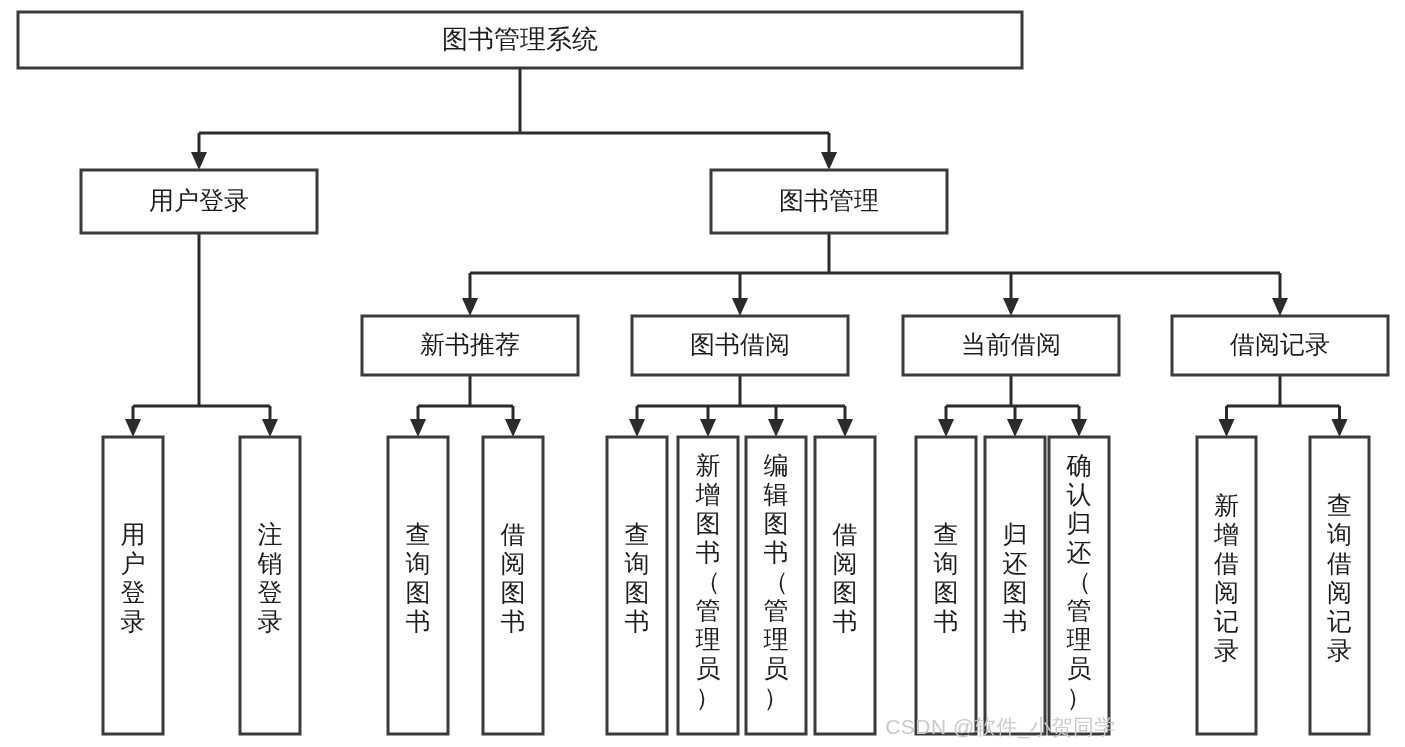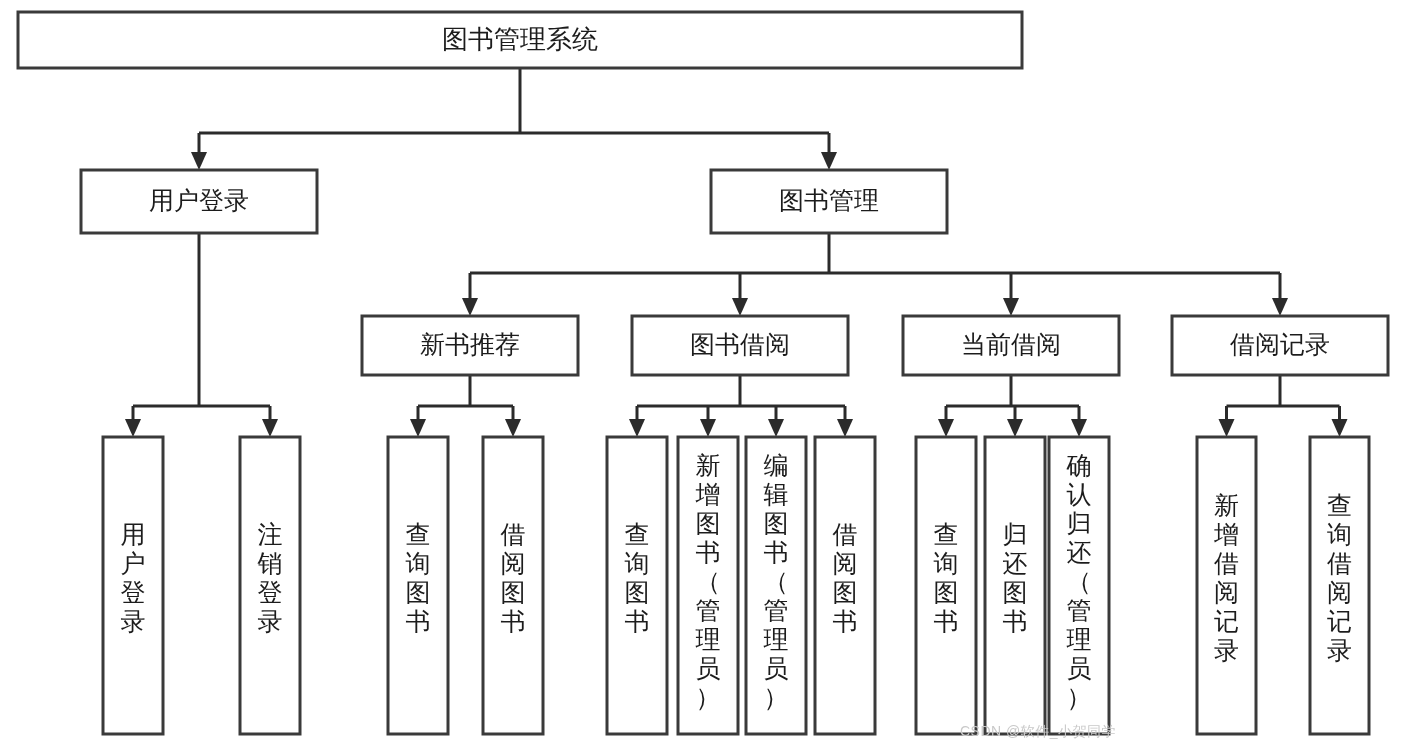--- a/index.html
+++ b/index.html
@@ -56,21 +56,21 @@
   }
   .arrow-head {
     fill: #2b2b2b;
     stroke: none;
   }
   .watermark {
     position: absolute;
     right: 12px;
     bottom: 6px;
     font-family: "Liberation Sans", "DejaVu Sans", sans-serif;
-    font-size: 14px;
+    font-size: 21px;
     color: #c9c9c9;
     letter-spacing: 0.5px;
     user-select: none;
     white-space: pre;
   }
 </style>
 </head>
 <body>
 
 <div id="diagram-root">

